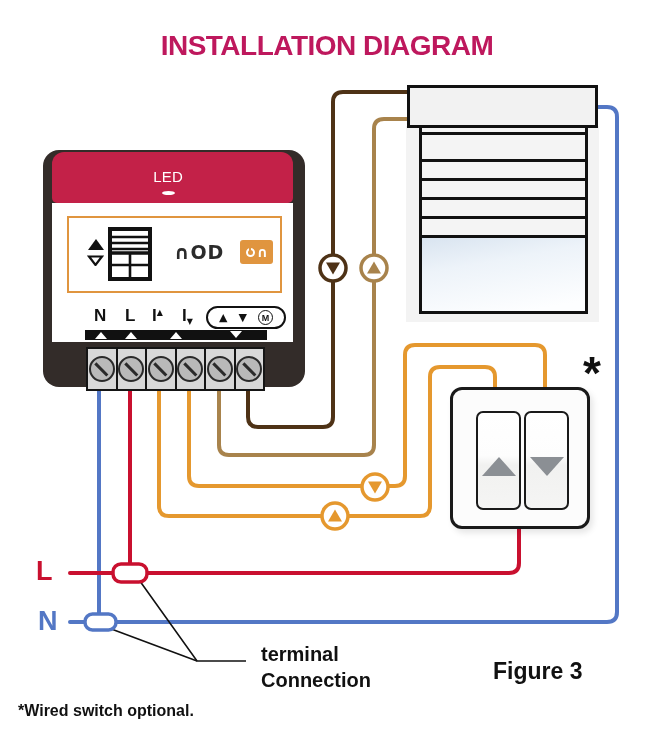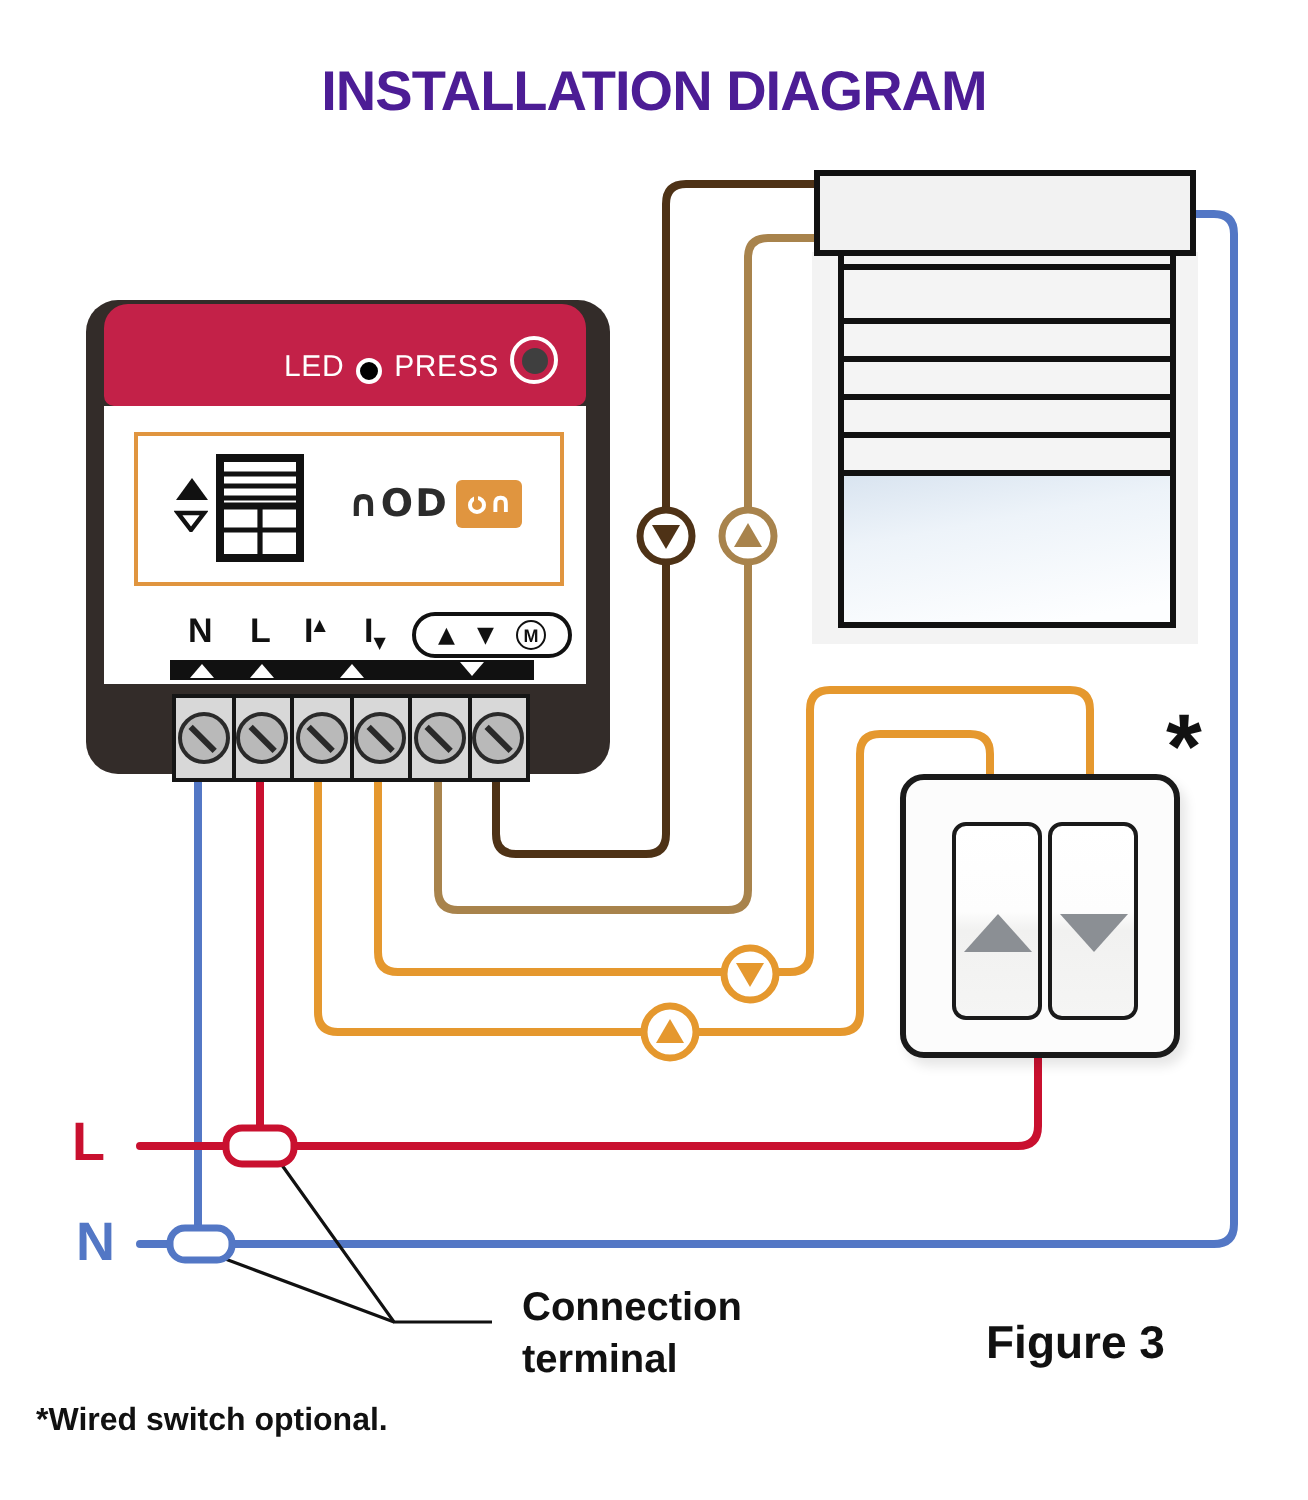--- a/index.html
+++ b/index.html
@@ -4,41 +4,41 @@
 <style>
   html,body{margin:0;padding:0;background:#fff;}
   *{box-sizing:border-box;}
   .canvas{position:relative;width:654px;height:750px;background:#fff;overflow:hidden;
           font-family:"Liberation Sans",sans-serif;color:#111;}
   .layer-svg{position:absolute;left:0;top:0;z-index:1;}
   .comp{position:absolute;z-index:2;}
 
   
   .title{left:0;right:0;top:30px;text-align:center;font-size:28px;font-weight:bold;
-         letter-spacing:-0.5px;color:#4c1d95;}
+         letter-spacing:-0.5px;color:#be185d;}
 
   
   .module{left:43px;top:150px;width:262px;height:237px;}
   .module-body{position:absolute;inset:0;background:#332c29;border-radius:16px;}
   .module-face{position:absolute;left:9px;top:53px;width:241px;height:139px;background:#fff;}
   .module-red{position:absolute;left:9px;top:2px;width:241px;height:51px;
               background:var(--module_red,#c32148);border-radius:12px 12px 5px 5px;}
-  .led-row{position:absolute;left:90px;top:16px;display:flex;align-items:flex-end;gap:6px;height:24px;}
+  .led-row{position:absolute;left:90px;top:16px;display:flex;align-items:center;gap:6px;height:24px;flex-direction:column;}
   .led-row .lbl{color:#fff;font-size:15px;letter-spacing:0.3px;}
   .led-dot{width:13px;height:13px;background:#000;border:2.5px solid #fff;border-radius:50%;}
   .press-btn{width:24px;height:24px;border:2px solid #fff;border-radius:50%;
              display:flex;align-items:center;justify-content:center;}
   .press-btn i{display:block;width:13px;height:13px;background:#3f3f3f;border-radius:50%;}
 
   .orange-box{position:absolute;left:24px;top:66px;width:215px;height:77px;
               border:2px solid var(--accent_orange,#e0953f);background:#fff;}
   .ob-arrows{position:absolute;left:18px;top:21px;display:flex;flex-direction:column;align-items:center;gap:5px;}
   .tri-up-solid{width:0;height:0;border-left:8px solid transparent;border-right:8px solid transparent;
                 border-bottom:11px solid #111;}
-  .logo{position:absolute;left:105px;top:22px;display:flex;align-items:center;gap:4px;}
+  .logo{position:absolute;left:105px;top:22px;display:flex;align-items:center;gap:16px;}
   .logo .nod{font-family:"DejaVu Sans",sans-serif;font-weight:bold;font-size:19px;color:#2b2b2b;letter-spacing:1px;}
   .on-box{width:33px;height:24px;background:var(--accent_orange,#e0953f);border-radius:3px;
           display:flex;align-items:center;justify-content:center;gap:2px;}
   .pw{position:relative;width:9px;height:9px;border:2px solid #fff;border-radius:50%;}
   .pw::after{content:"";position:absolute;left:1.5px;top:-4px;width:2px;height:6px;background:var(--accent_orange,#e0953f);
              box-shadow:0 0 0 0 #fff;border-left:0;}
   .pw::before{content:"";position:absolute;left:1.5px;top:-3px;width:2px;height:5px;background:#fff;}
   .on-box .n{font-family:"DejaVu Sans",sans-serif;font-weight:bold;font-size:14px;color:#fff;}
 
   .tlabel{position:absolute;font-weight:bold;font-size:17px;color:#111;}
@@ -250,19 +250,19 @@
     </div>
     <div class="rocker right">
       <span class="r-down"></span>
     </div>
   </div>
   <div class="comp asterisk">*</div>
 
   <div class="comp l-label">L</div>
   <div class="comp n-label">N</div>
   <div class="comp callout-text">
+    <div>terminal</div>
     <div>Connection</div>
-    <div>terminal</div>
   </div>
   <div class="comp figure">Figure 3</div>
   <div class="comp footnote">*Wired switch optional.</div>
 
 </div>
 
 </body></html>

